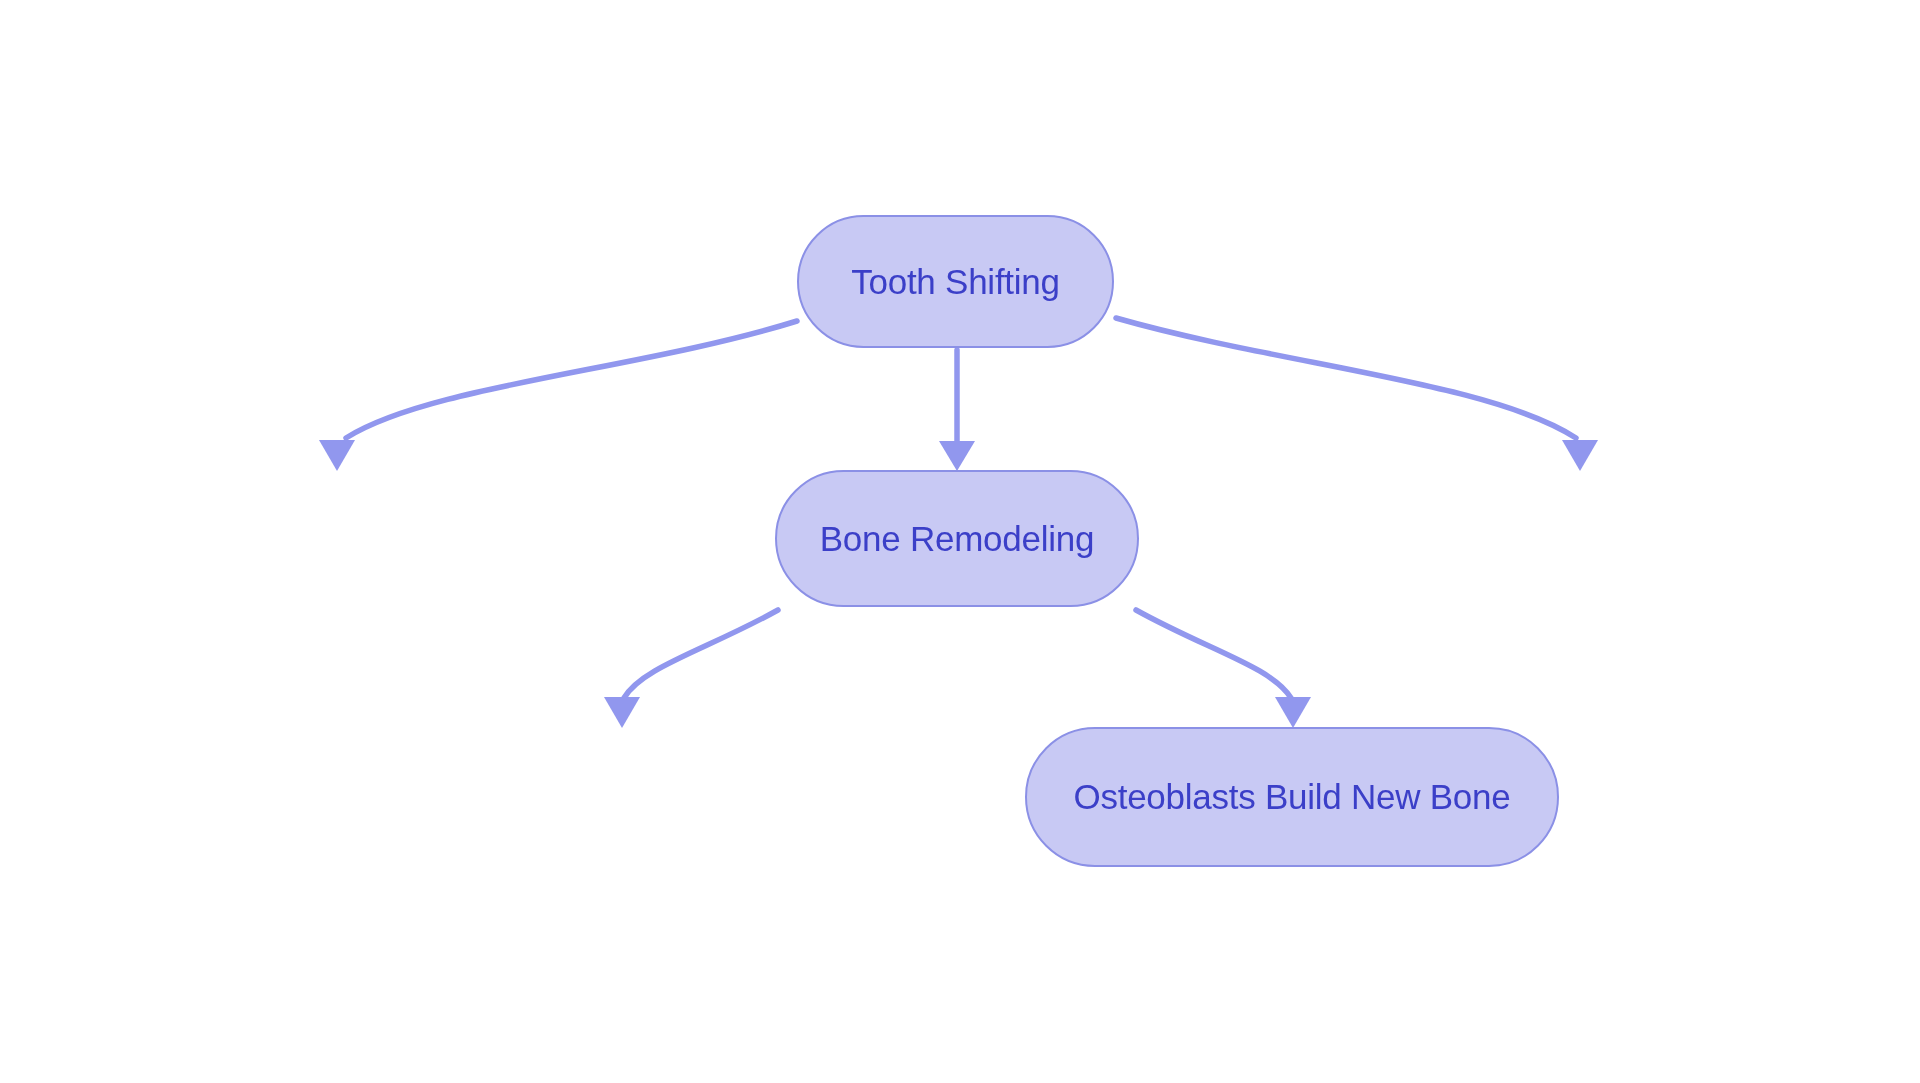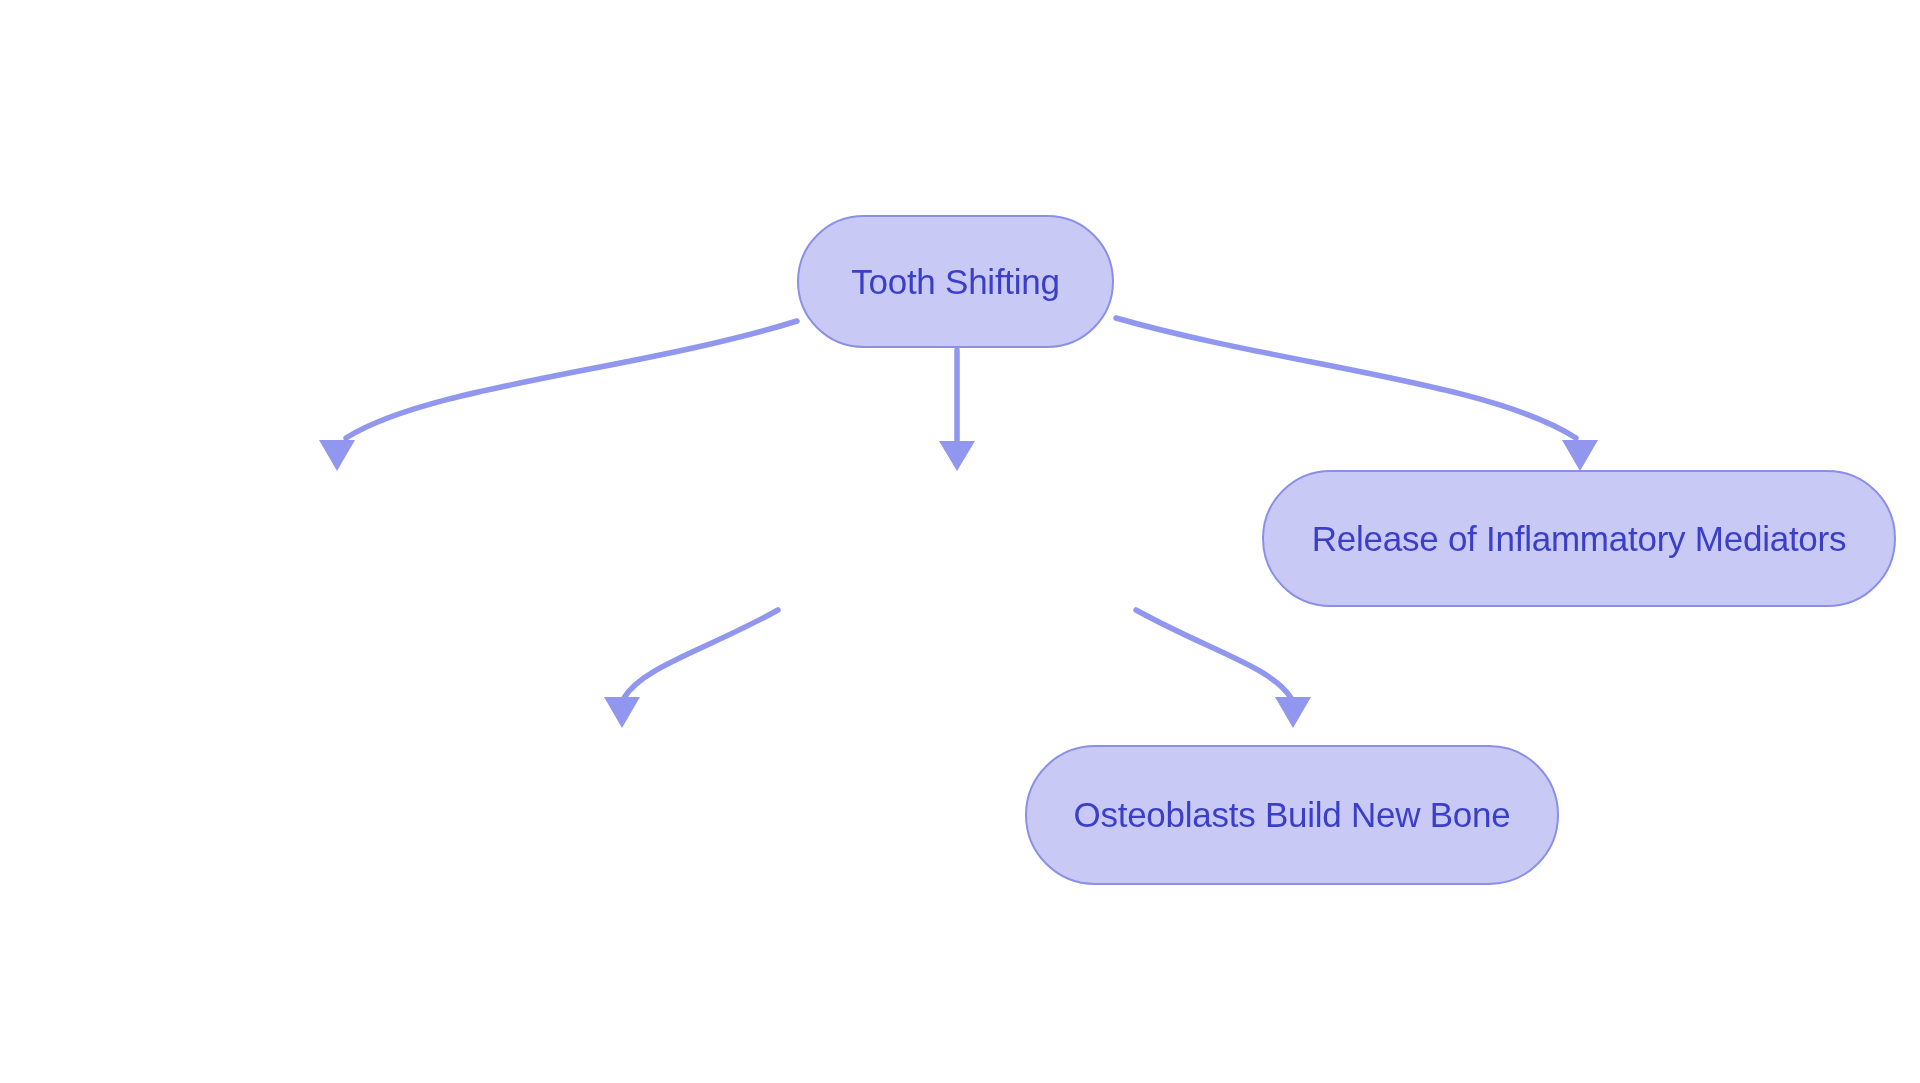--- a/index.html
+++ b/index.html
@@ -52,21 +52,21 @@
     font-size: 35px;
     letter-spacing: -0.25px;
     white-space: nowrap;
     text-align: center;
   }
   .node-tooth       { left: 797px;  top: 215px; width: 317px; height: 133px; }
   .node-pressure    { left: 22px;   top: 470px; width: 631px; height: 137px; }
   .node-bone        { left: 775px;  top: 470px; width: 364px; height: 137px; }
   .node-release     { left: 1262px; top: 470px; width: 634px; height: 137px; }
   .node-osteoclasts { left: 340px;  top: 727px; width: 563px; height: 140px; }
-  .node-osteoblasts { left: 1025px; top: 745px; width: 534px; height: 140px; }
+  .node-osteoblasts { left: 1025px; top: 727px; width: 534px; height: 140px; }
 </style>
 </head>
 <body>
 
 <div class="canvas">
 
   <svg class="edges-layer" viewBox="0 0 1920 1083" aria-hidden="true">
 
     <g>
       <path class="edge-line" d="M 797 321 C 640 370, 430 385, 346 438"></path>
@@ -90,19 +90,19 @@
 
     <g>
       <path class="edge-line" d="M 1136 610 C 1208 650, 1272 667, 1291 698"></path>
       <polygon class="edge-arrowhead" points="1275,697 1311,697 1293,728"></polygon>
     </g>
   </svg>
 
   <div class="node node-tooth">Tooth Shifting</div>
 
 
+  <div class="node node-bone">Bone Remodeling</div>
 
-  <div class="node node-release">Release of Inflammatory Mediators</div>
 
 
   <div class="node node-osteoblasts">Osteoblasts Build New Bone</div>
 
 </div>
 
 </body></html>

